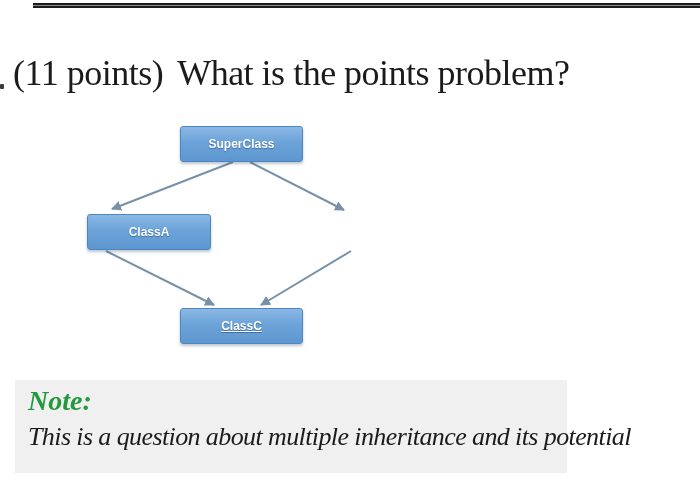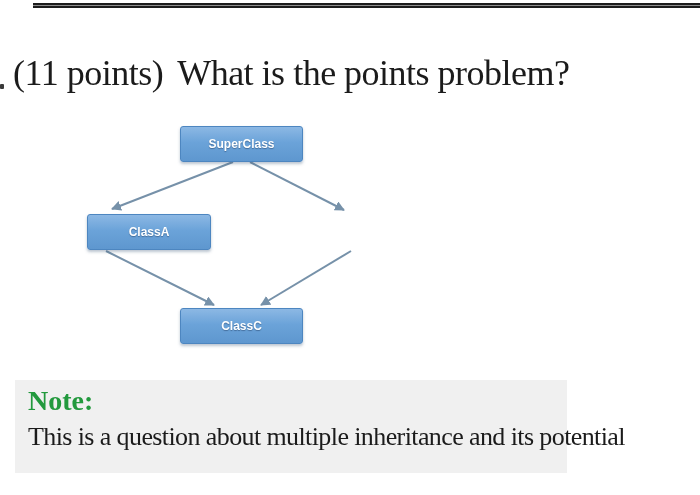--- a/index.html
+++ b/index.html
@@ -65,28 +65,29 @@
     font-weight: bold;
     font-size: 12px;
     text-shadow: 0 1px 1px rgba(40, 70, 110, 0.55);
     display: flex;
     align-items: center;
     justify-content: center;
   }
   .node-superclass { left: 180px; top: 126px; width: 123px; }
   .node-classa     { left: 41px;  top: 214px; width: 124px; margin-left: 46px; }
   .node-classb     { left: 303px; top: 214px; width: 122px; }
-  .node-classc     { left: 180px; top: 308px; width: 123px; }
+  .node-classc     { left: 180px; top: 308px; width: 123px; text-decoration: underline; }
 
   
   .note-box {
     position: absolute;
     left: 15px; top: 380px;
     width: 552px; height: 93px;
     background: #f0f0f0;
+    font-style: italic;
   }
   .note-label {
     position: absolute;
     left: 13px; top: 5px;
     font-size: 28px;
     font-weight: bold;
     color: #22993d;
   }
   .note-body {
     position: absolute;

